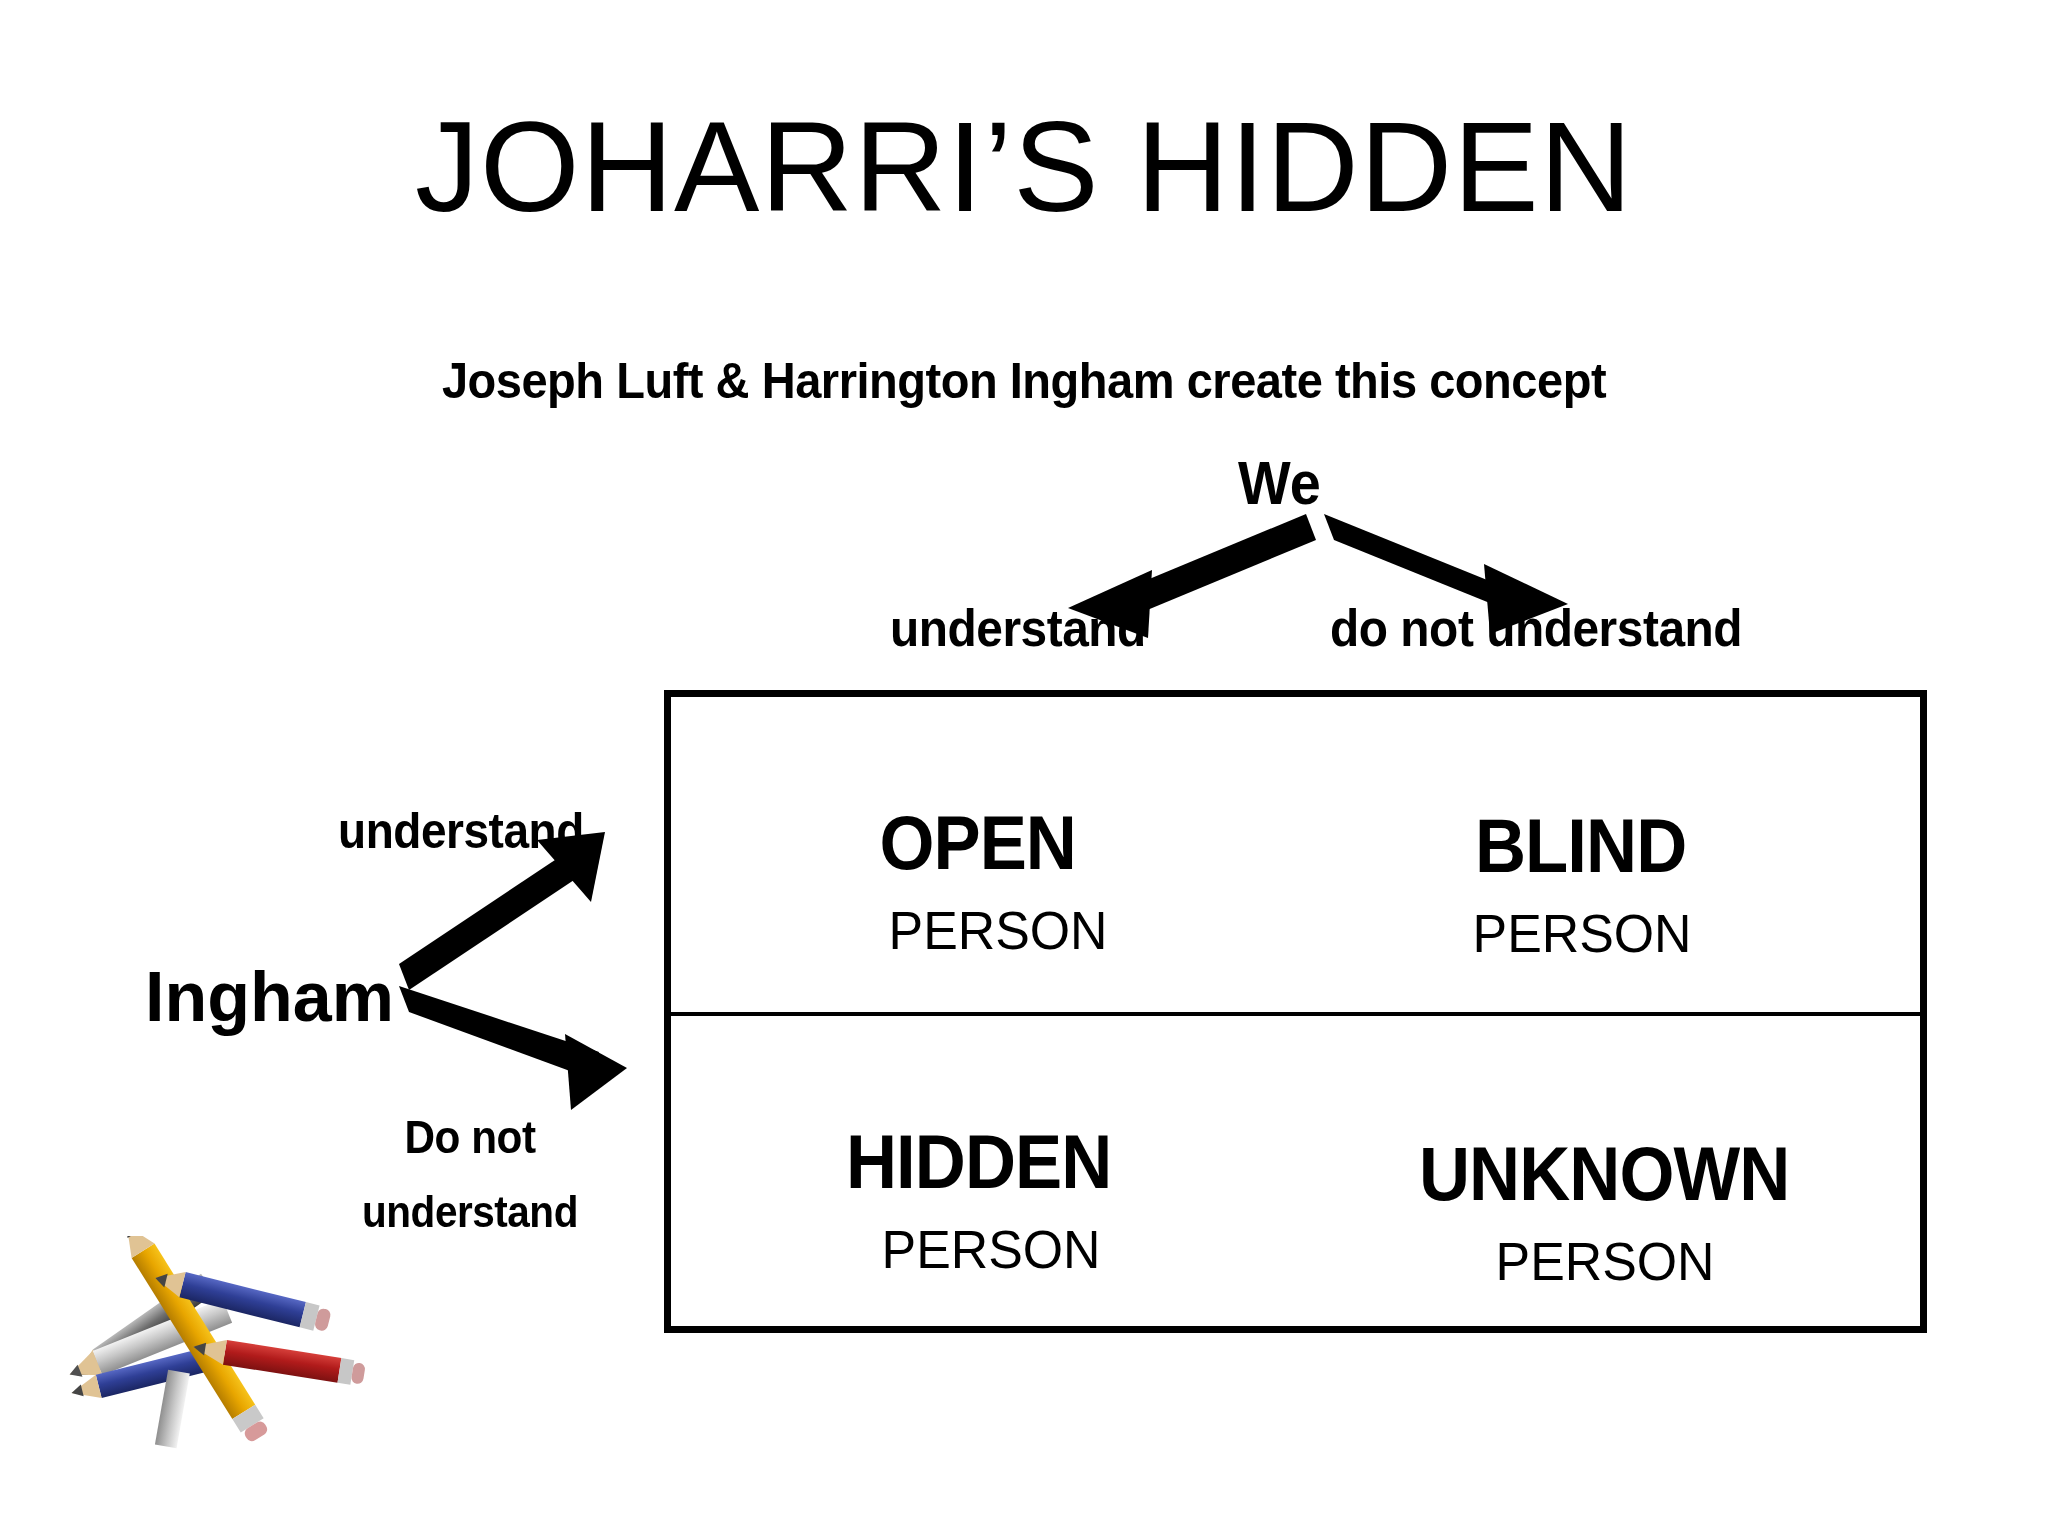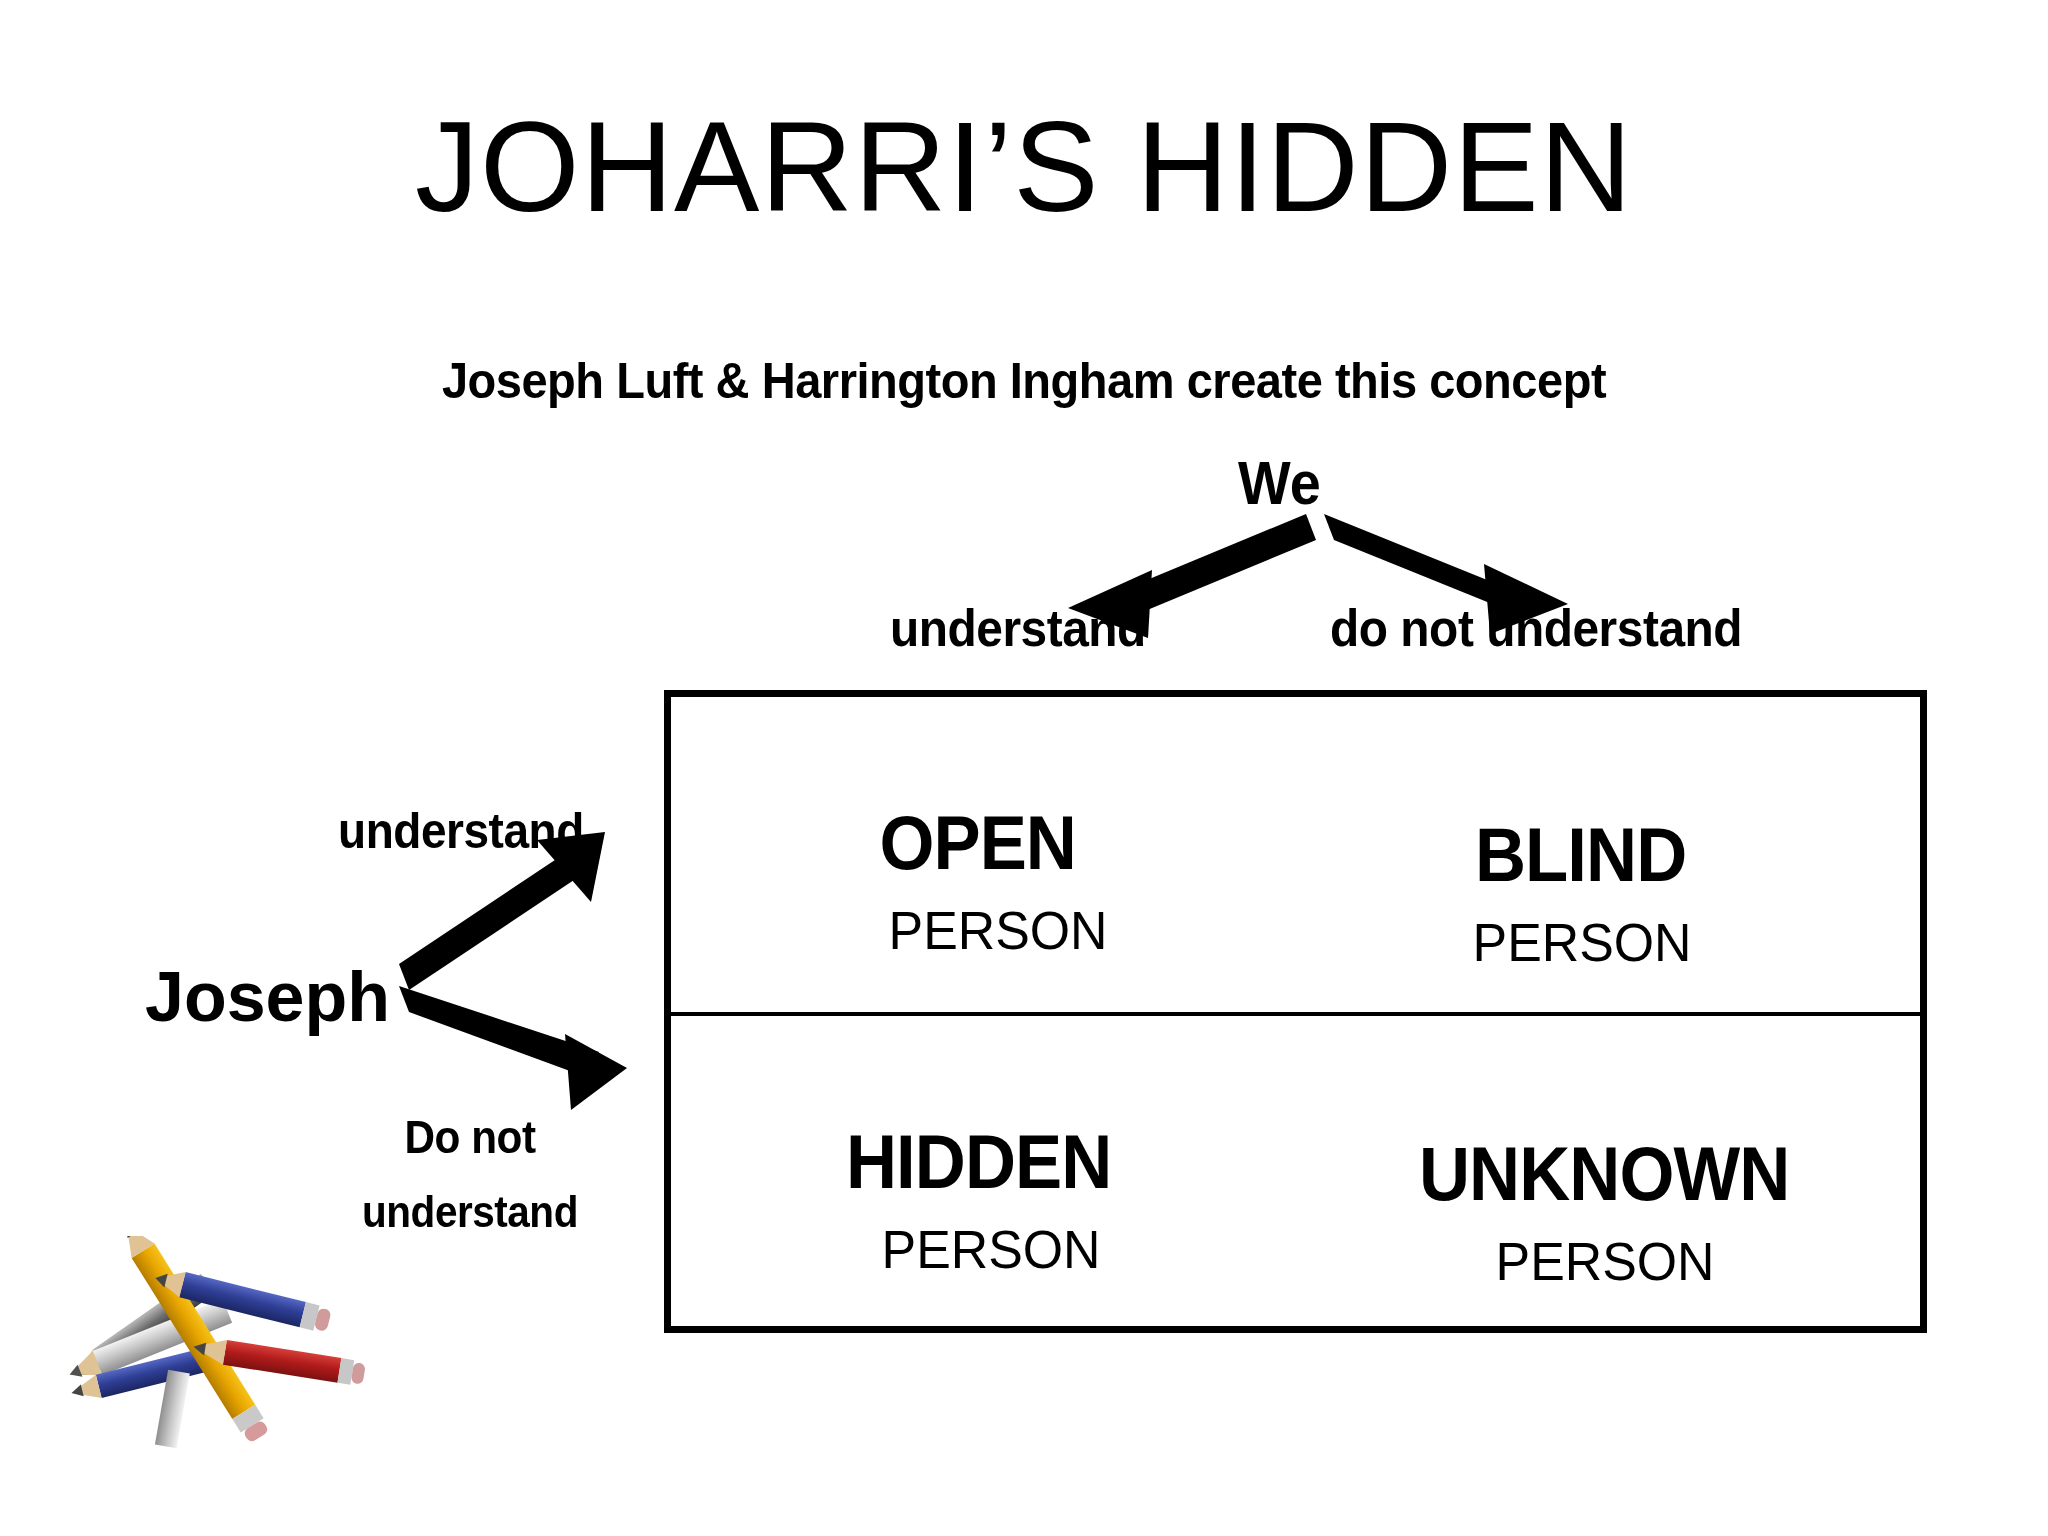--- a/index.html
+++ b/index.html
@@ -150,21 +150,21 @@
     height: 4px;
     background: #000000;
   }
   .quadrant {
     position: absolute;
     width: 50%;
     height: 367px;
     box-sizing: border-box;
   }
   .q-tl { left: 0;   top: 0; }
-  .q-tr { left: 50%; top: 12px; }
+  .q-tr { left: 50%; top: 3px; }
   .q-bl { left: 0;   top: 319px; }
   .q-br { left: 50%; top: 319px; margin-top: 12px; }
 
   .q-inner {
     position: absolute;
     left: 0;
     top: 0;
     width: 100%;
     height: 100%;
     display: flex;
@@ -228,21 +228,21 @@
       <g>
         <polygon points="264,2 274,28 452,100 442,74" fill="#000000"></polygon>
         <polygon points="424,52 430,122 508,92" fill="#000000"></polygon>
       </g>
     </svg>
   </div>
 
   <div id="we-left-label">understand</div>
   <div id="we-right-label">do not understand</div>
 
-  <div id="others-label">Joseph</div>
+  <div id="others-label">Ingham</div>
 
   <div id="others-arrows">
     <svg width="250" height="300" viewBox="0 0 250 300" xmlns="http://www.w3.org/2000/svg" aria-hidden="true">
 
       <g>
         <polygon points="4,134 14,160 182,48 172,22" fill="#000000"></polygon>
         <polygon points="142,10 210,2 196,72" fill="#000000"></polygon>
       </g>
 
       <g>

